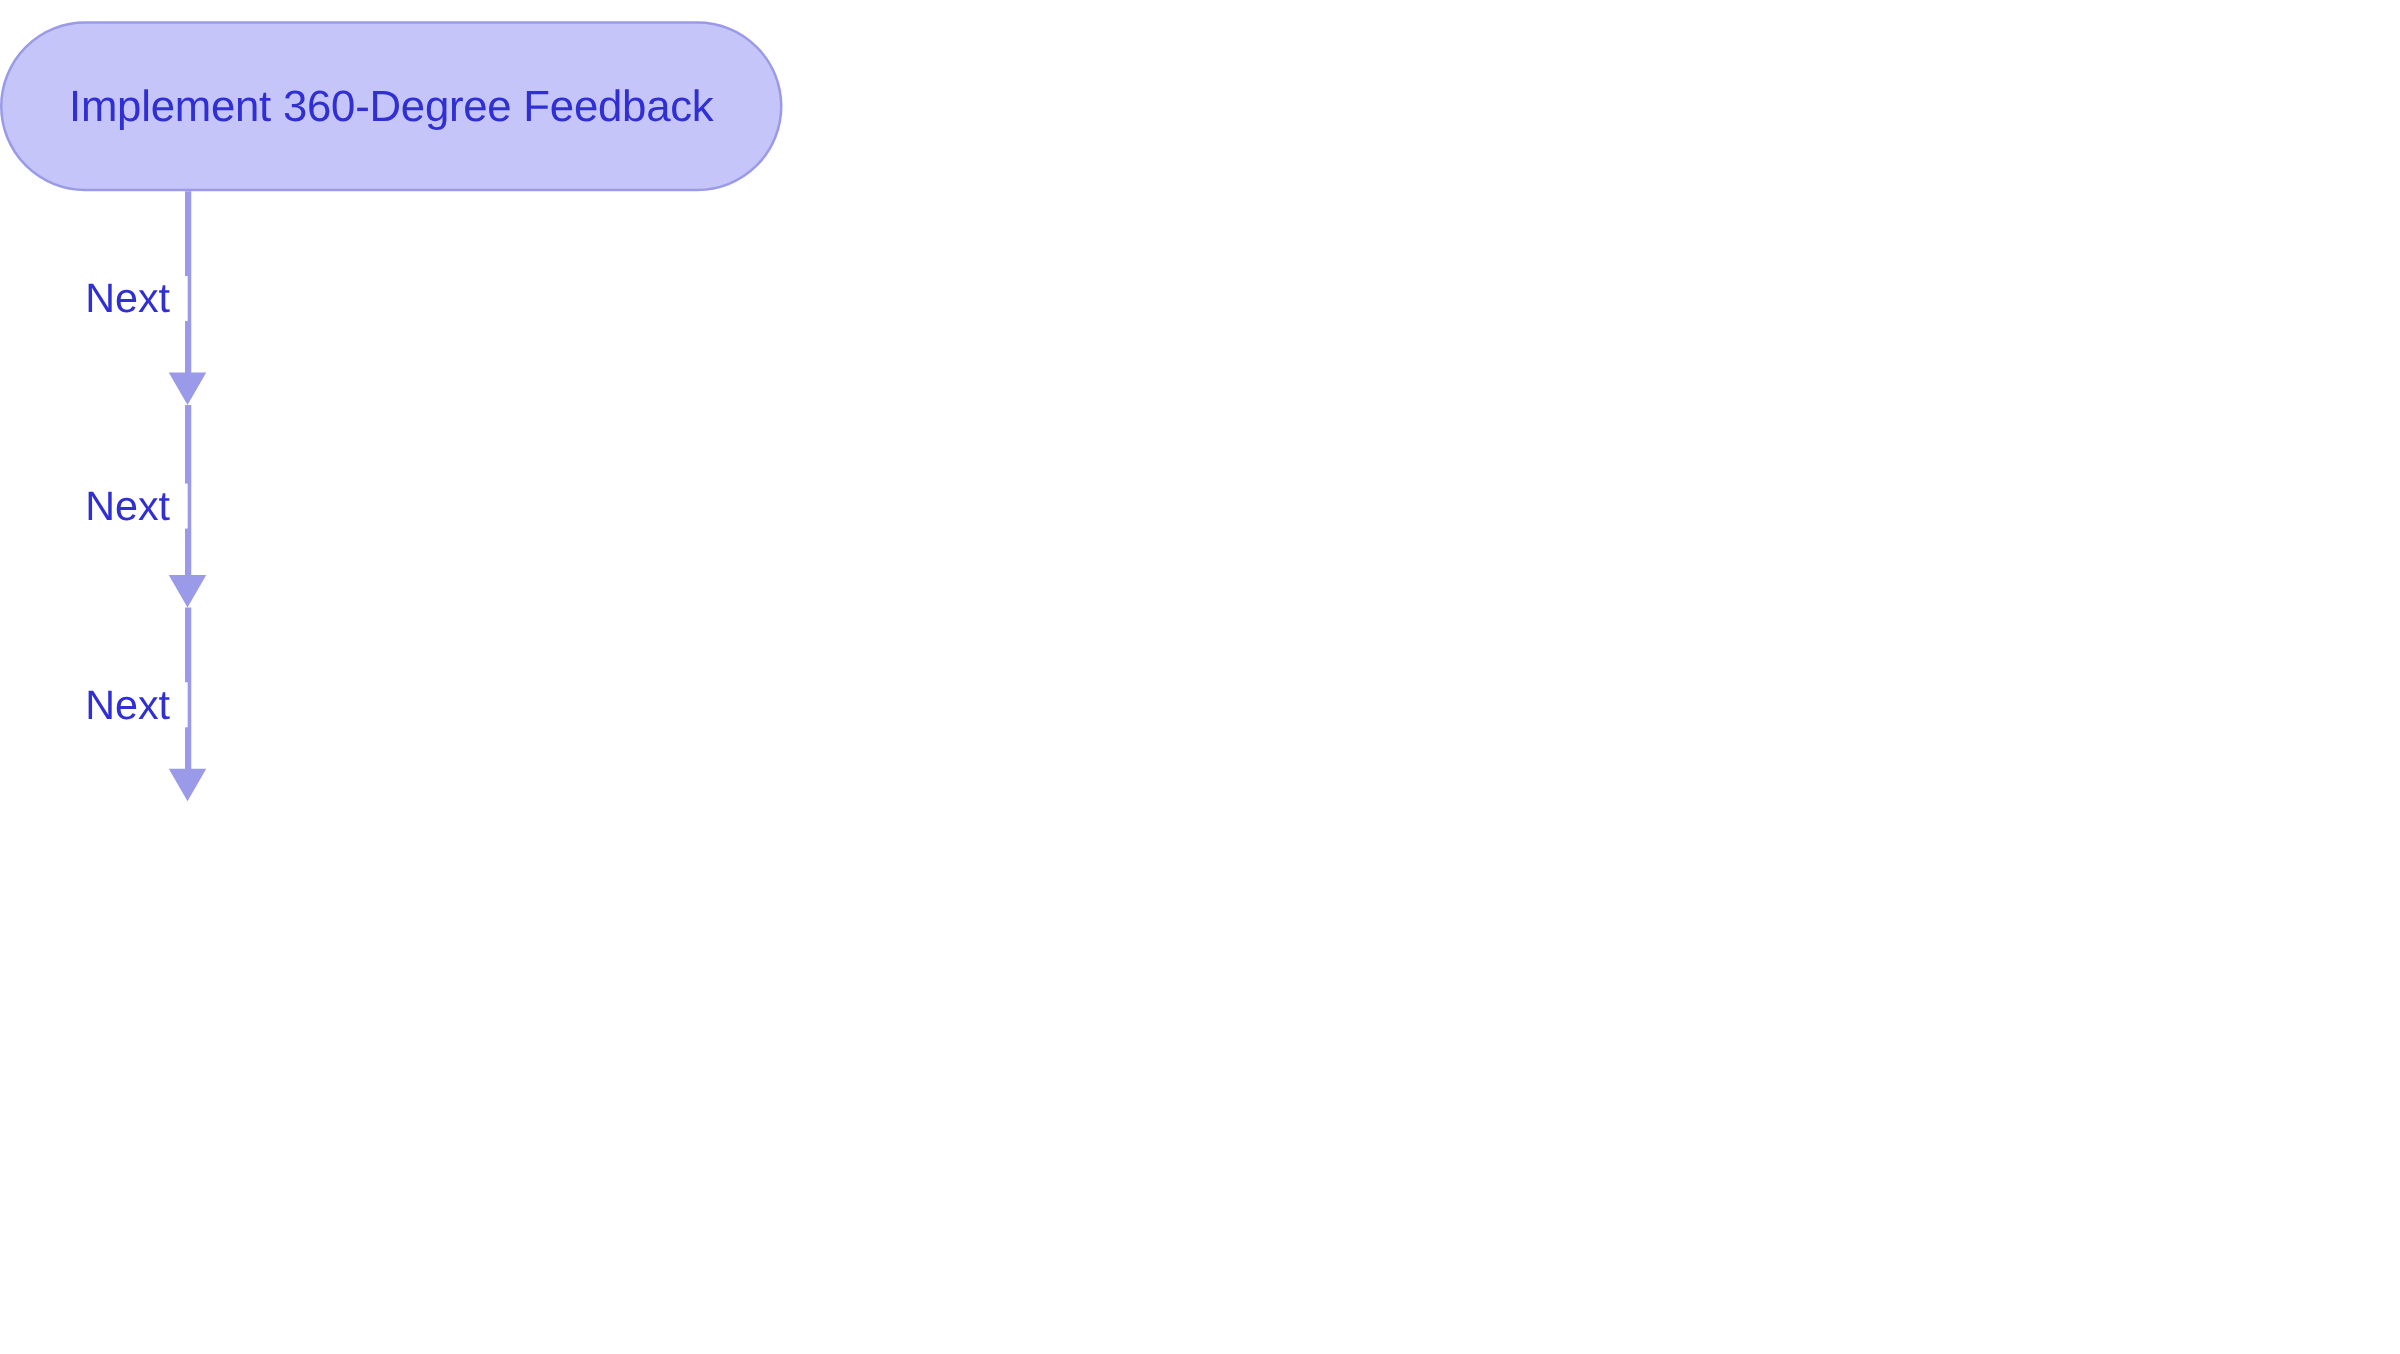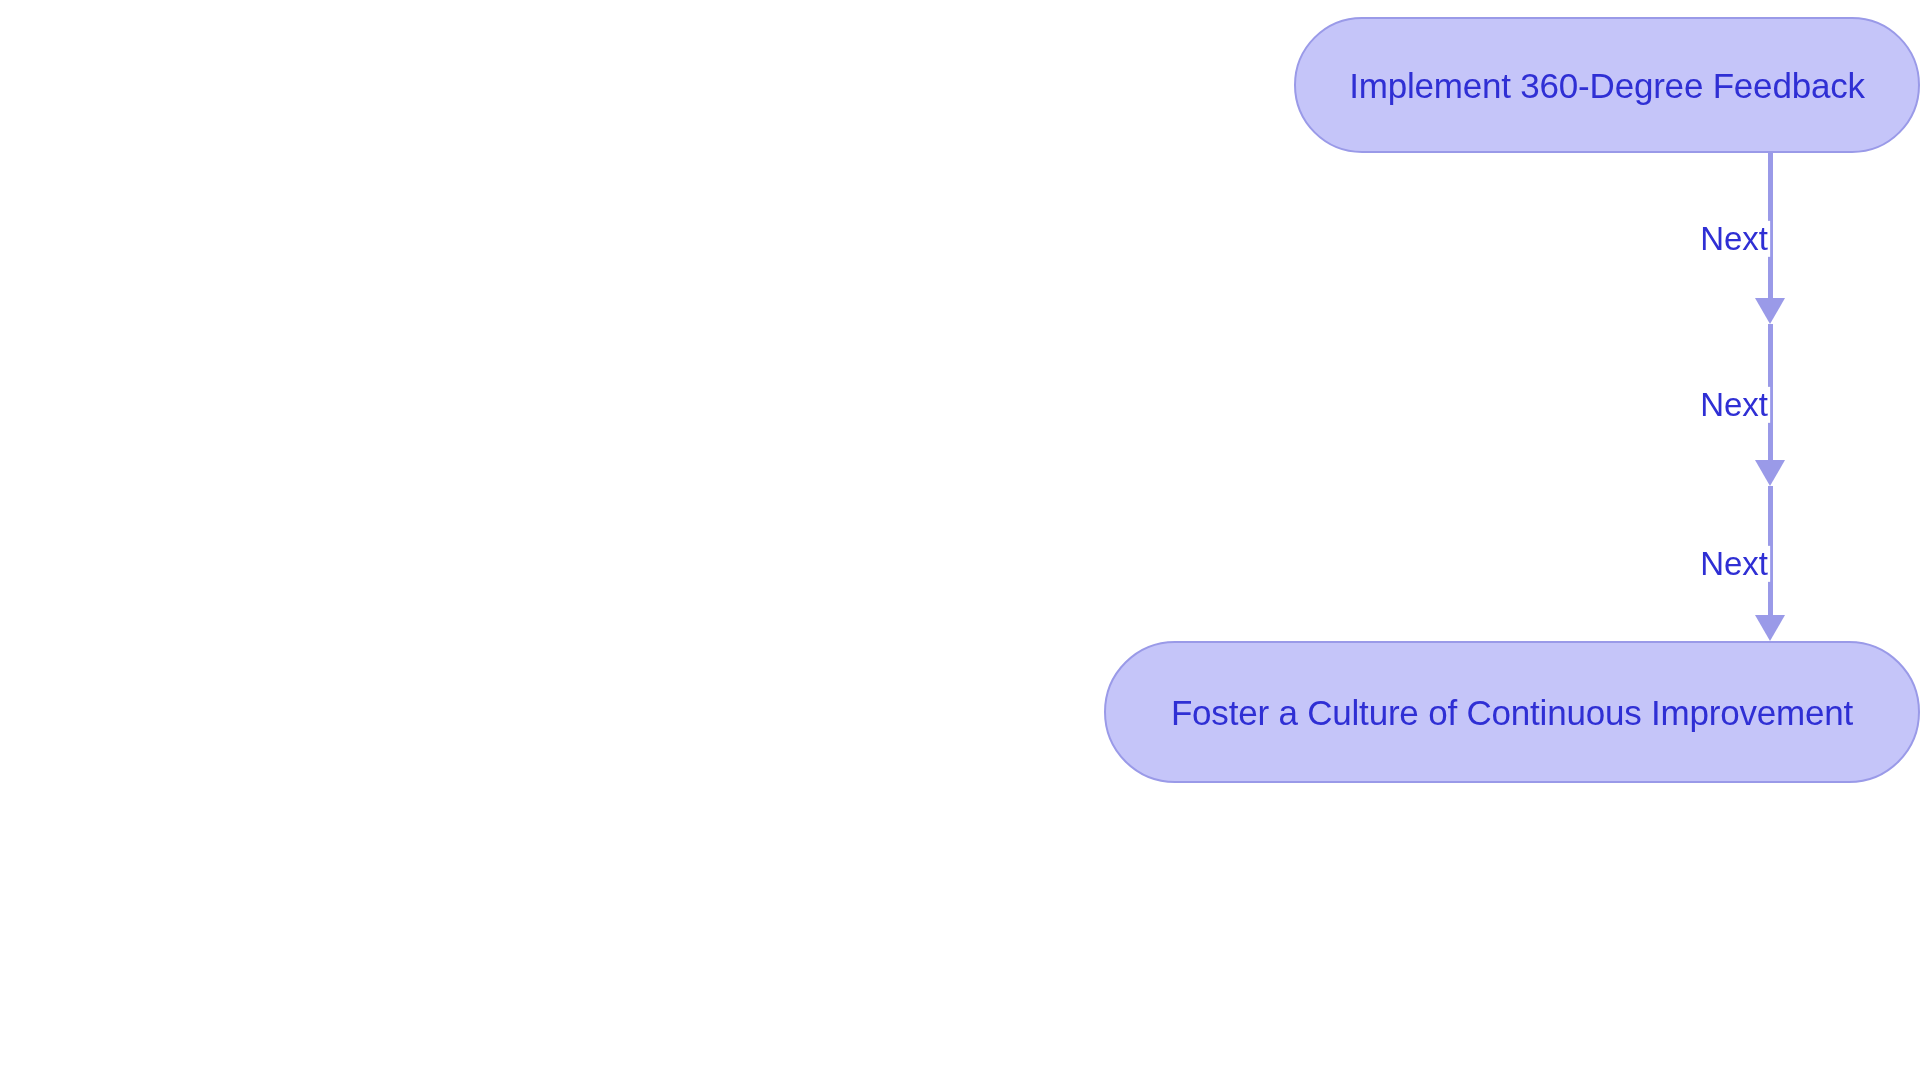--- a/index.html
+++ b/index.html
@@ -19,21 +19,21 @@
     overflow: hidden;
   }
   .flow {
     position: absolute;
     left: 0;
     top: 0;
     width: 1920px;
     height: 1083px;
     display: flex;
     flex-direction: column;
-    align-items: flex-end;
+    align-items: flex-start;
   }
 
   
   .node {
     position: relative;
     box-sizing: border-box;
     display: flex;
     align-items: center;
     justify-content: center;
     background: #c5c5f9;
@@ -87,21 +87,21 @@
     height: 0;
     border-left: 15px solid transparent;
     border-right: 15px solid transparent;
     border-top: 26px solid #9a9ae8;
   }
   .conn-label {
     position: absolute;
     left: 50%;
     top: 50%;
     transform: translate(-100%, -50%);
-    padding-right: 2px;
+    padding-right: 14px;
     background: #ffffff;
     font-family: "Liberation Sans", sans-serif;
     font-size: 33px;
     color: #2f2fd4;
     line-height: 1.1;
     white-space: nowrap;
   }
 </style>
 </head>
 <body>
@@ -126,18 +126,15 @@
       <span class="conn-label">Next</span>
     </div>
 
 
     <div class="connector conn-3">
       <div class="conn-line"></div>
       <div class="conn-arrow"></div>
       <span class="conn-label">Next</span>
     </div>
 
-    <div class="node node-4">
-      <span class="node-label">Foster a Culture of Continuous Improvement</span>
-    </div>
 
   </div>
 </div>
 
 </body></html>

